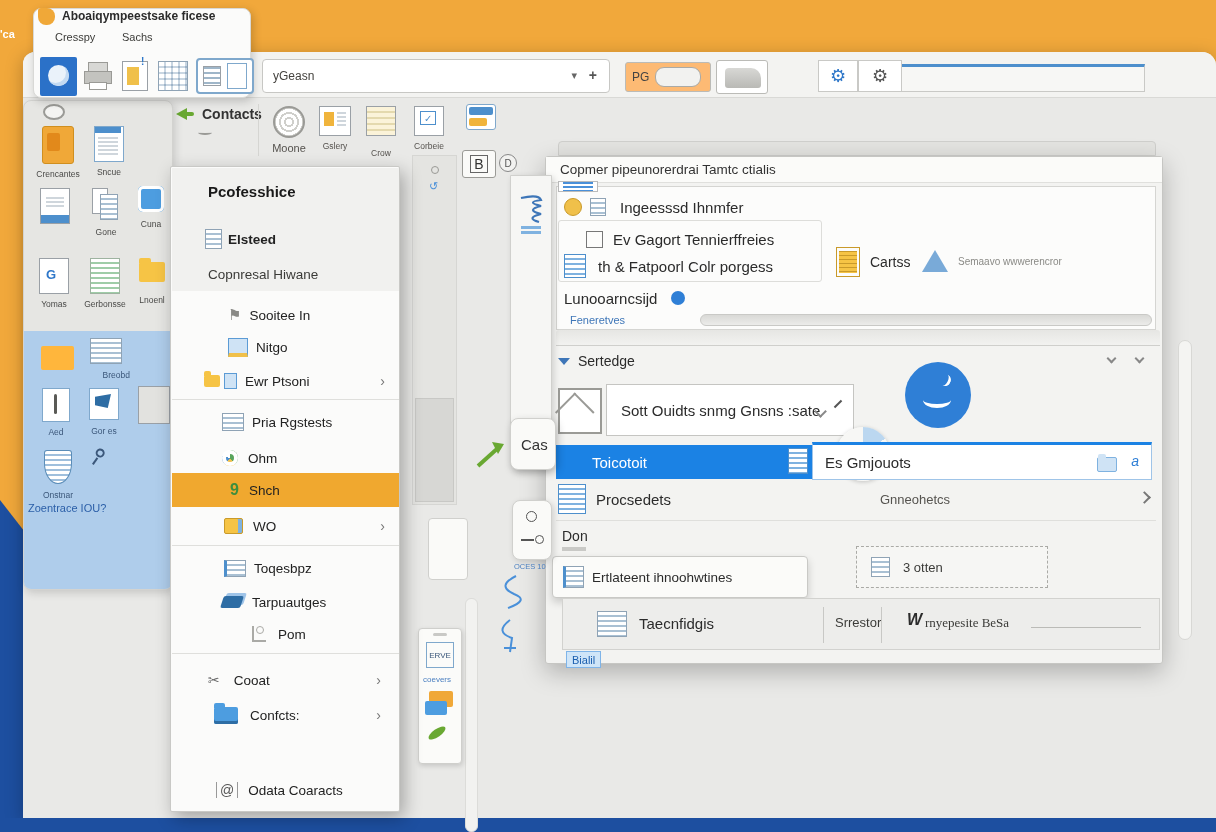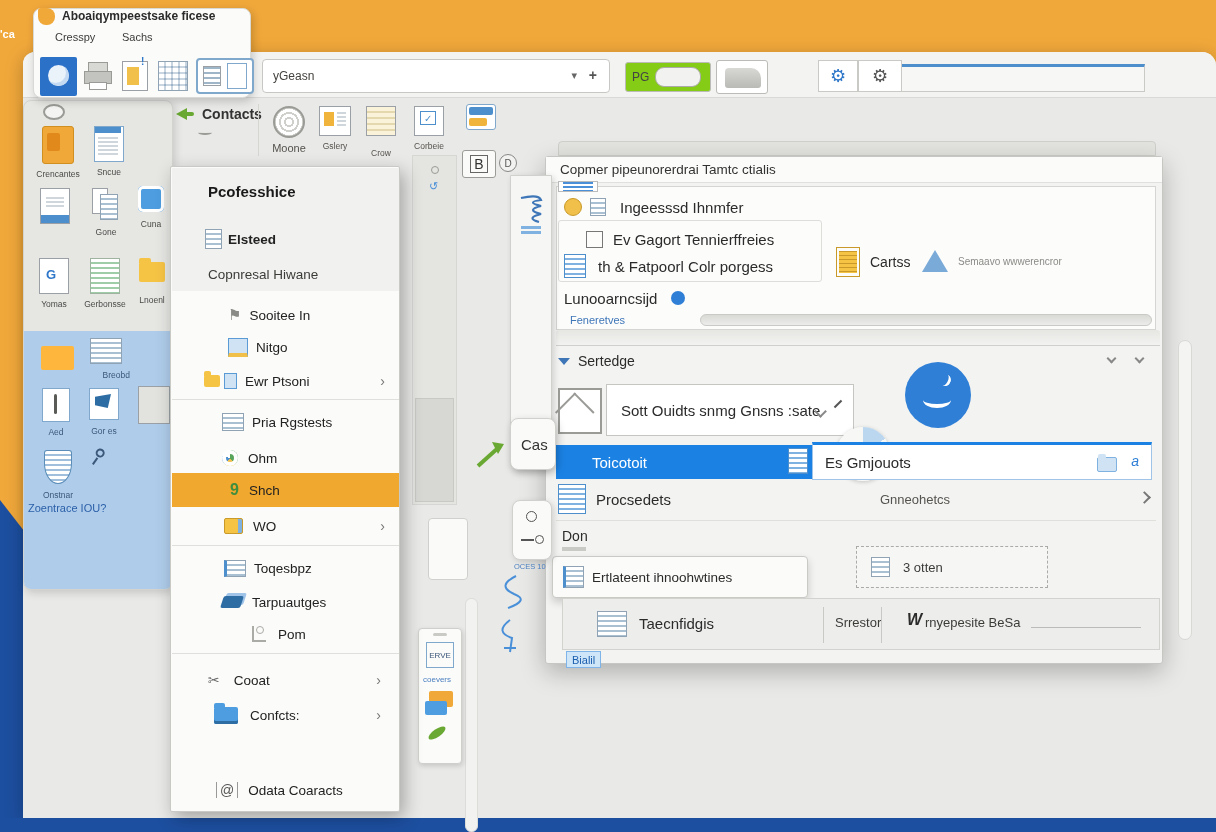--- a/index.html
+++ b/index.html
@@ -280,21 +280,21 @@
     <span class="nw" style="margin-left:13px;font-size:13px;color:#3b3b38;">3 otten</span>
   </div>
 
   <div class="abs" style="left:562px;top:598px;width:598px;height:52px;background:#EDEDEB;border:1px solid #D2D2CF;">
     <span class="abs sdoc" style="left:34px;top:12px;width:30px;height:26px;"></span>
     <span class="abs nw" style="left:76px;top:16px;font-size:15px;color:#2b2b2b;">Taecnfidgis</span>
     <span class="abs" style="left:260px;top:8px;width:1px;height:36px;background:#C8C8C5;"></span>
     <span class="abs nw" style="left:272px;top:16px;font-size:13px;color:#3b3b38;">Srrestor</span>
     <span class="abs" style="left:318px;top:8px;width:1px;height:36px;background:#C8C8C5;"></span>
     <span class="abs nw" style="left:344px;top:12px;font-size:16px;font-weight:bold;font-style:italic;color:#2b2b2b;">W</span>
-    <span class="abs nw" style="left:362px;top:16px;font-size:13px;color:#3b3b38;">rnyepesite BeSa</span>
+    <span class="abs nw" style="left:362px;top:16px;font-size:13px;color:#3b3b38;font-family:Liberation Serif, serif;">rnyepesite BeSa</span>
     <span class="abs" style="left:468px;top:28px;width:110px;height:1px;background:#BBBBB7;"></span>
   </div>
   <div class="abs flex" style="left:566px;top:651px;height:17px;padding:0 5px;background:#CFE5F8;border:1px solid #7FB4E8;">
     <span class="nw" style="font-size:11px;color:#1B5FAF;">Bialil</span>
   </div>
 
   <div class="abs" style="left:1178px;top:340px;width:14px;height:300px;background:#F4F4F2;border:1px solid #D8D8D5;border-radius:7px;"></div>
 
   <div class="abs flex" style="left:462px;top:150px;width:34px;height:28px;background:#FAFAF8;border:1px solid #9a9a96;border-radius:3px;justify-content:center;">
     <span style="font-size:14px;color:#333;border:1px solid #666;padding:0 3px;">B</span>
@@ -325,21 +325,21 @@
   <svg class="abs" width="60" height="110" style="left:486px;top:572px;">
     <path d="M30 4 Q10 14 28 22 Q44 28 22 36" stroke="#4a90d9" stroke-width="2" fill="none"></path>
     <path d="M24 48 Q8 60 26 66 L24 80 M18 76 L30 76" stroke="#4a90d9" stroke-width="2" fill="none"></path>
   </svg>
 
   <div class="abs flex" style="left:262px;top:59px;width:348px;height:34px;background:#fff;border:1px solid #C7C7C4;border-radius:4px;">
     <span class="nw" style="margin-left:10px;font-size:12px;color:#44423e;">yGeasn</span>
     <span style="position:absolute;right:32px;top:9px;color:#666;font-size:11px;">▾</span>
     <span style="position:absolute;right:12px;top:7px;color:#555;font-size:14px;font-weight:bold;">+</span>
   </div>
-  <div class="abs flex" style="left:625px;top:62px;width:86px;height:30px;background:#84cc16;border:1px solid #BBBBB7;border-radius:3px;">
+  <div class="abs flex" style="left:625px;top:62px;width:86px;height:30px;background:#fdba74;border:1px solid #BBBBB7;border-radius:3px;">
     <span class="nw" style="margin-left:6px;font-size:12px;color:#444;">PG</span>
     <span style="margin-left:6px;width:44px;height:18px;border:1px solid #AAAAA6;border-radius:9px;background:#F2F2F0;"></span>
   </div>
   <div class="abs" style="left:716px;top:60px;width:52px;height:34px;background:#fff;border:1px solid #BBBBB7;border-radius:3px;">
     <span class="abs" style="left:8px;top:7px;width:36px;height:20px;background:linear-gradient(#D8D8D5,#B9B9B5);border-radius:4px 10px 3px 3px;"></span>
   </div>
   <div class="abs" style="left:897px;top:64px;width:248px;height:28px;background:#F7F7F5;border:1px solid #C9C9C6;border-top:3px solid #4D8FCC;"></div>
   <div class="abs flex" style="left:818px;top:60px;width:40px;height:32px;background:#fff;border:1px solid #C9C9C6;justify-content:center;">
     <span style="font-size:18px;color:#2E77C9;">⚙</span>
   </div>

